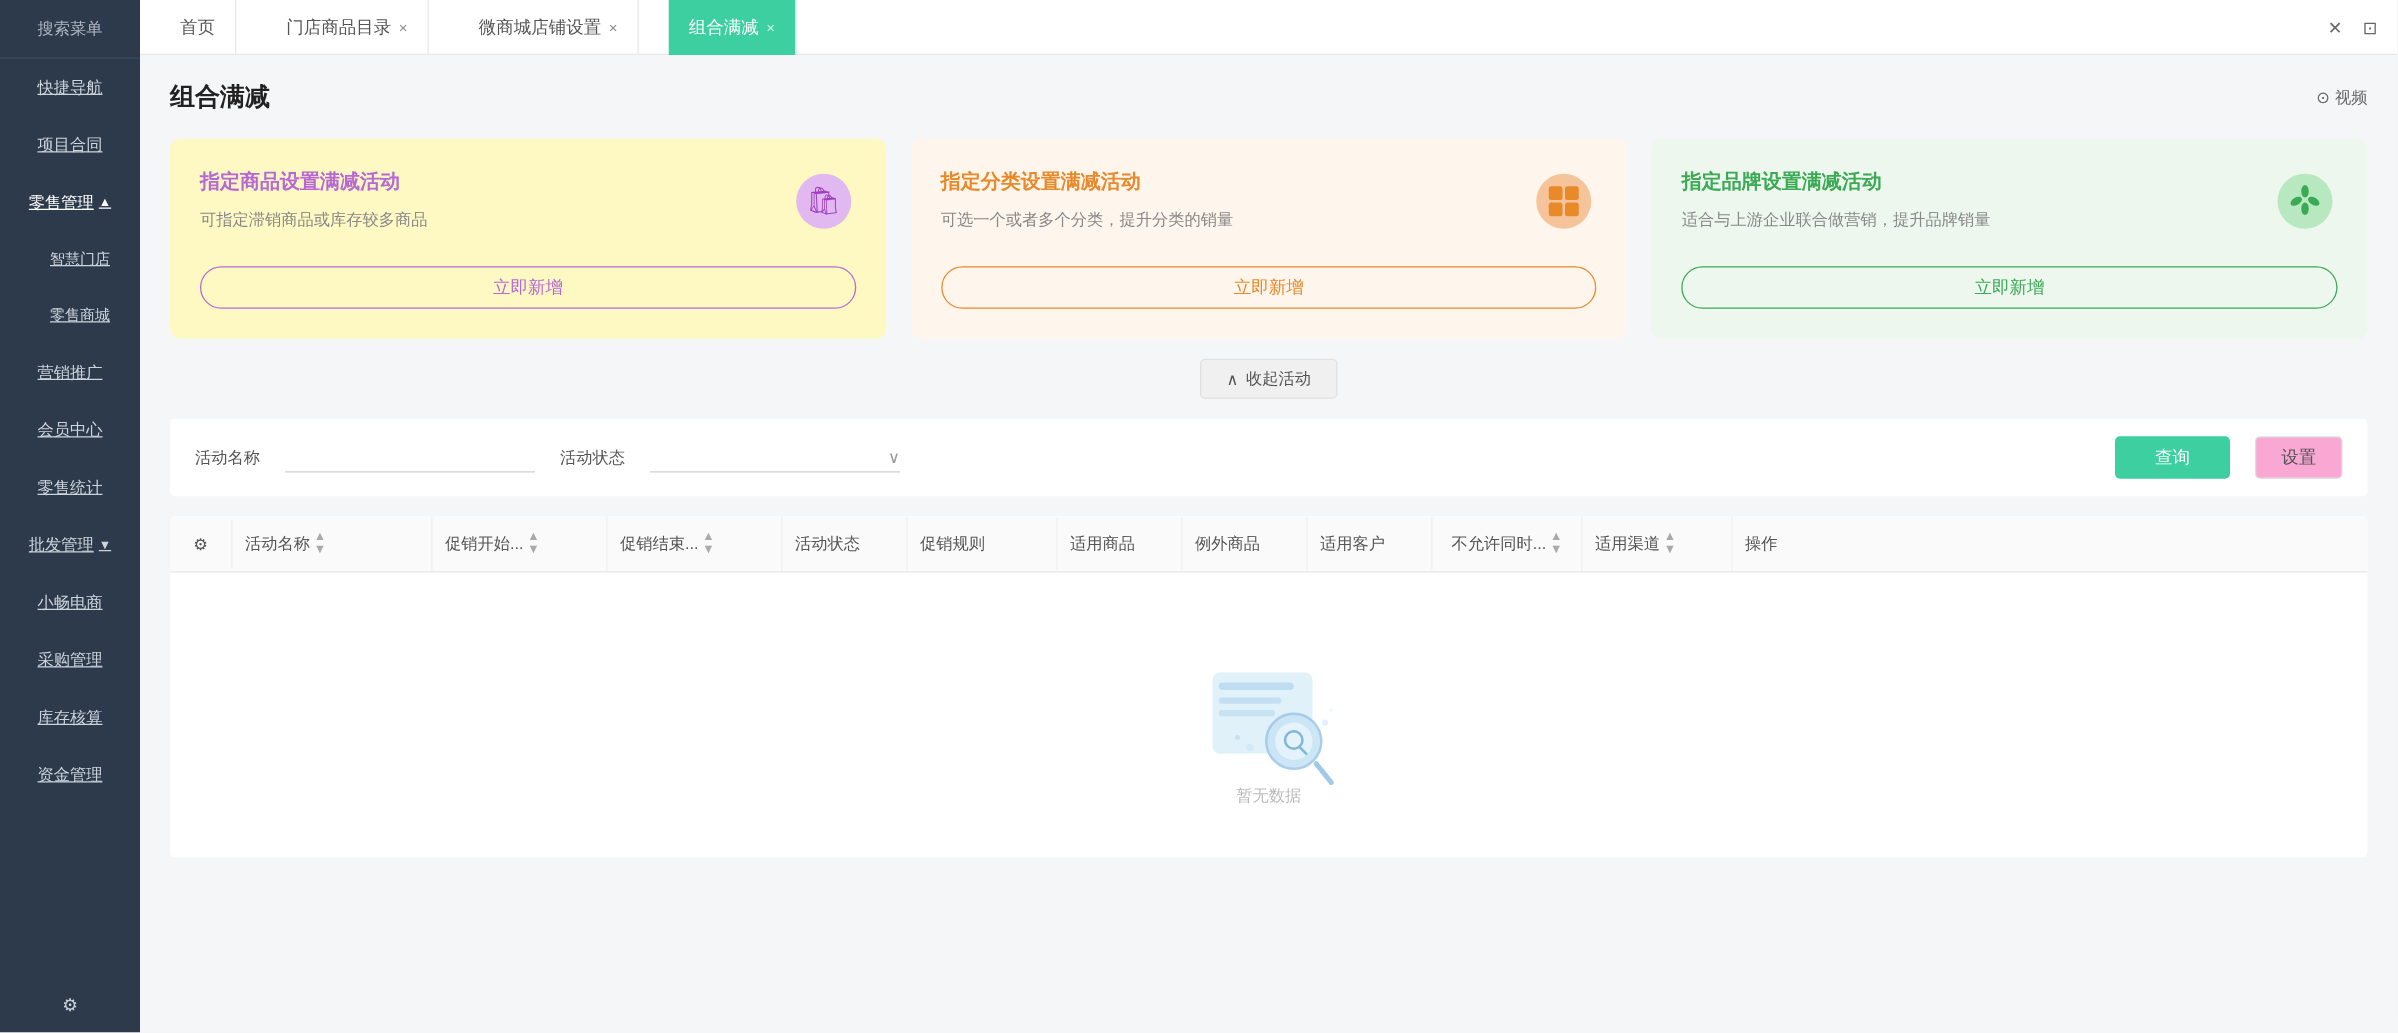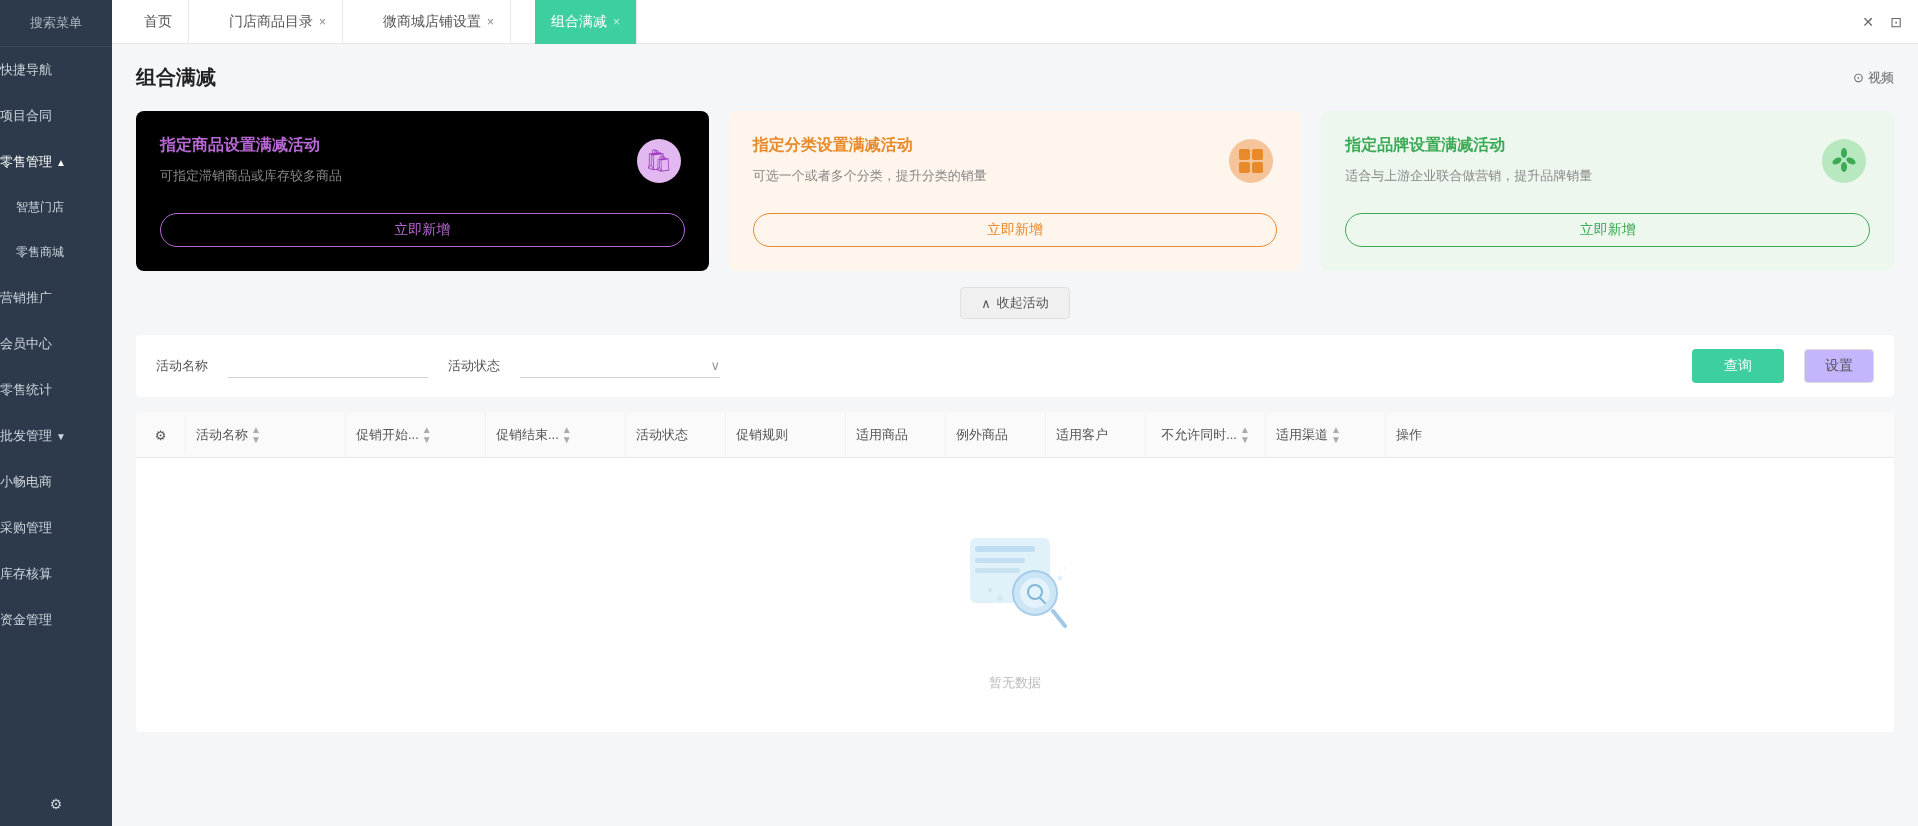--- a/index.html
+++ b/index.html
@@ -26,21 +26,23 @@
     }
     .sidebar-item {
       padding: 14px 0;
       text-align: center;
       font-size: 13px;
       color: #cdd4dc;
       cursor: pointer;
       display: flex;
       flex-direction: row;
       align-items: center;
+      justify-content: center;
       gap: 4px;
+      text-decoration: underline;
     }
     .sidebar-item.active { color: #fff; }
     .sidebar-item .arrow { font-size: 10px; }
     .sidebar-bottom {
       margin-top: auto;
       padding: 14px 0;
       text-align: center;
       color: #cdd4dc;
       cursor: pointer;
     }
@@ -143,21 +145,21 @@
     }
     .card {
       flex: 1;
       border-radius: 8px;
       padding: 24px;
       display: flex;
       flex-direction: column;
       position: relative;
       min-height: 160px;
     }
-    .card-purple { background: #000000; }
+    .card-purple { background: #fef9c3; }
     .card-orange { background: #fef5ec; }
     .card-green { background: #edf7ee; }
 
     .card-title {
       font-size: 16px;
       font-weight: 600;
       margin-bottom: 10px;
     }
     .card-purple .card-title { color: #b768d4; }
     .card-orange .card-title { color: #e8892a; }
@@ -259,21 +261,21 @@
     .btn-query {
       background: #3ecfa0;
       color: #fff;
       border: none;
       border-radius: 4px;
       padding: 8px 32px;
       cursor: pointer;
       font-size: 14px;
     }
     .btn-set {
-      background: #c4b5fd;
+      background: #f9a8d4;
       color: #555;
       border: 1px solid #ddd;
       border-radius: 4px;
       padding: 7px 20px;
       cursor: pointer;
       font-size: 14px;
     }
 
     
     .table-wrap {
@@ -317,21 +319,20 @@
     
     .empty-state {
       display: flex;
       flex-direction: column;
       align-items: center;
       padding: 60px 0 40px;
     }
     .empty-text {
       font-size: 13px;
       color: #bbb;
-      margin-top: 46px;
     }
 
     
     .empty-svg { width: 140px; height: 110px; }
   </style>
 </head>
 <body>
 
 <div class="sidebar">
   <div class="sidebar-search">搜索菜单</div>

